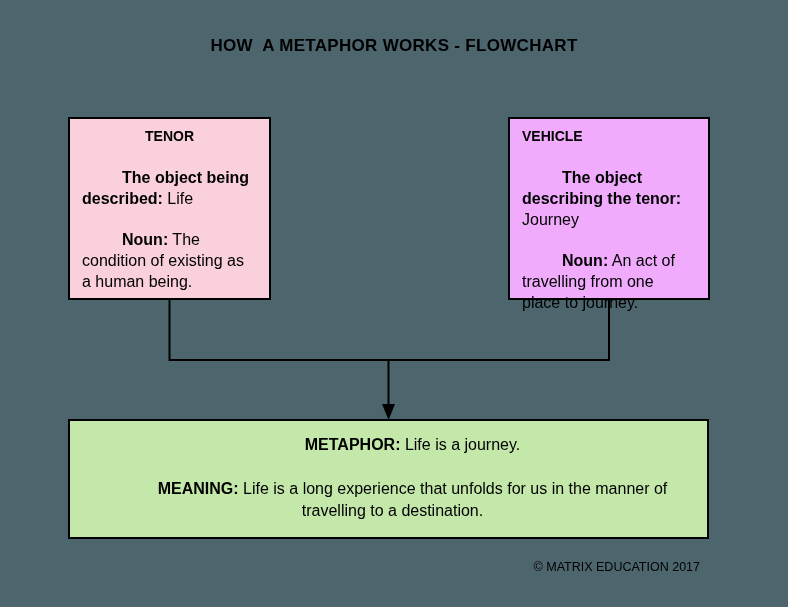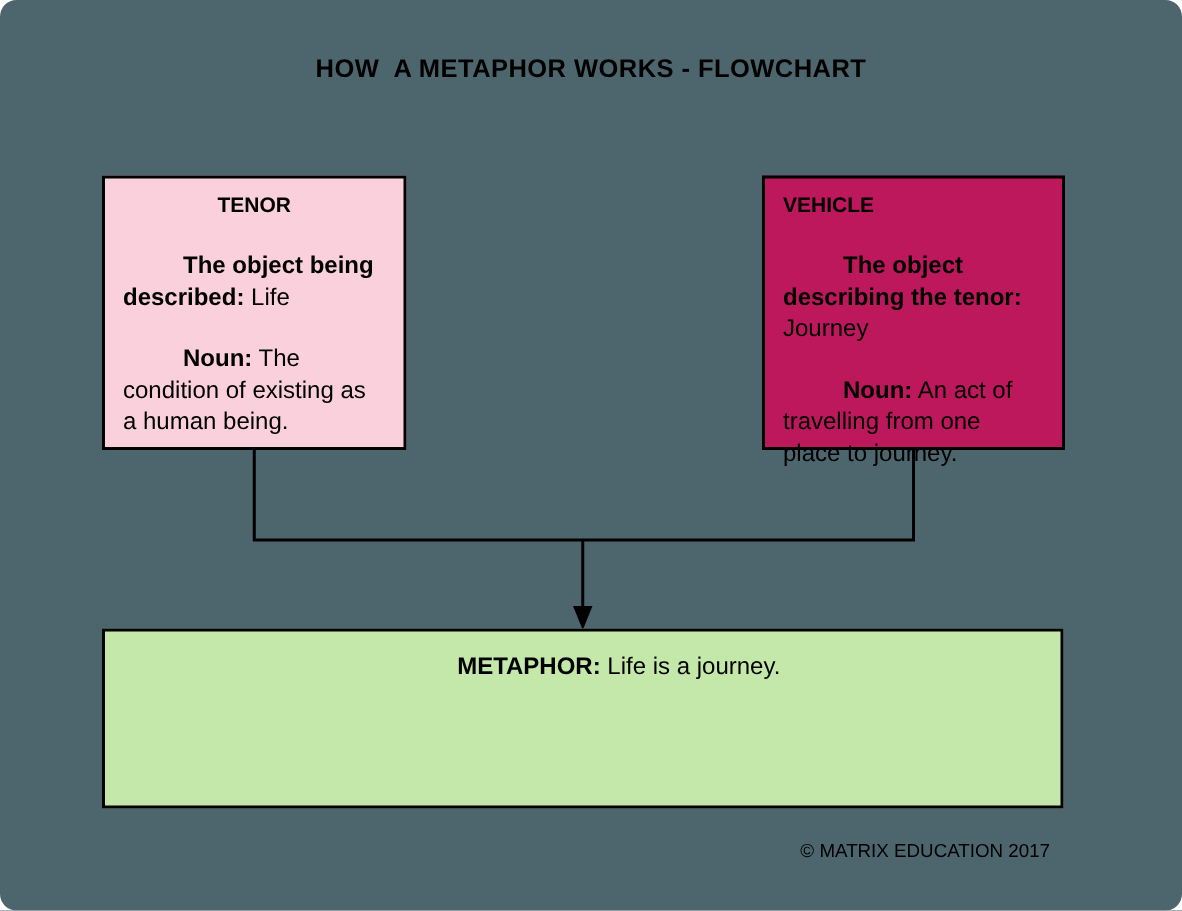--- a/index.html
+++ b/index.html
@@ -3,21 +3,20 @@
 <meta charset="utf-8">
 <style>
   html, body { margin: 0; padding: 0; }
   .canvas {
     position: relative;
     width: 788px;
     height: 607px;
     overflow: hidden;
     font-family: "Liberation Sans", sans-serif;
     color: #000;
-    border-radius: 11px;
   }
   .page-title {
     position: absolute;
     top: 36px;
     left: 0;
     width: 100%;
     text-align: center;
     font-size: 17px;
     font-weight: bold;
     white-space: pre;
@@ -83,31 +82,32 @@
 <div class="canvas" style="background-color: rgb(77, 102, 110);">
 
   <div class="page-title">HOW  A METAPHOR WORKS - FLOWCHART</div>
 
   <div class="box tenor-box" style="background-color: rgb(249, 208, 220);">
     <div class="box-title center">TENOR</div>
     <p class="para"><span class="b">The object being described:</span><span> Life</span></p>
     <p class="para"><span class="b">Noun:</span><span> The condition of existing as a human being.</span></p>
   </div>
 
-  <div class="box vehicle-box" style="background-color: #be185d;">
+  <div class="box vehicle-box" style="background-color: #f0abfc;">
     <div class="box-title">VEHICLE</div>
     <p class="para"><span class="b">The object describing the tenor:</span><span> Journey</span></p>
     <p class="para"><span class="b">Noun:</span><span> An act of travelling from one place to journey.</span></p>
   </div>
 
   <svg class="connector-svg" width="788" height="607" viewBox="0 0 788 607">
     <path d="M169.5,299 V360 H609 V299" fill="none" stroke="#000000" stroke-width="2"></path>
     <line x1="388.5" y1="360" x2="388.5" y2="406" stroke="#000000" stroke-width="2"></line>
     <polygon points="388.5,420 382,404 395,404" fill="#000000"></polygon>
   </svg>
 
   <div class="box result-box" style="background-color: rgb(196, 231, 170); padding-left: 28px;">
     <div><span class="b">METAPHOR:</span><span> Life is a journey.</span></div>
+    <div class="result-line2"><span class="b">MEANING:</span><span> Life is a long experience that unfolds for us in the manner of travelling to a destination.</span></div>
   </div>
 
   <div class="footer">© MATRIX EDUCATION 2017</div>
 
 </div>
 
 </body></html>

